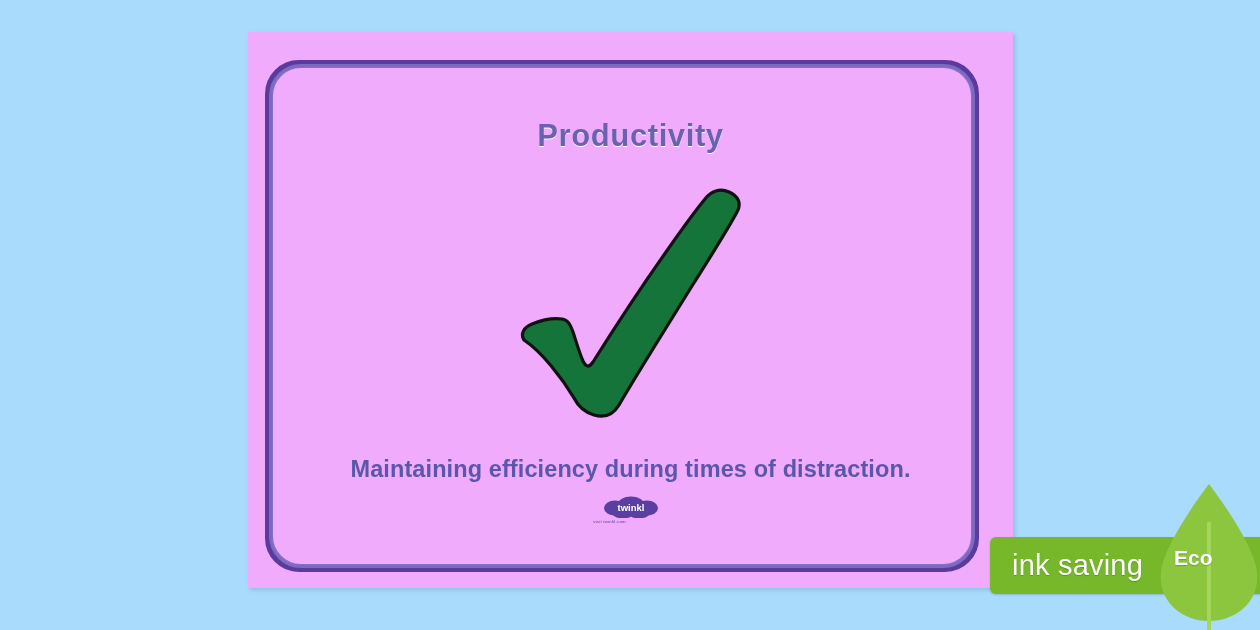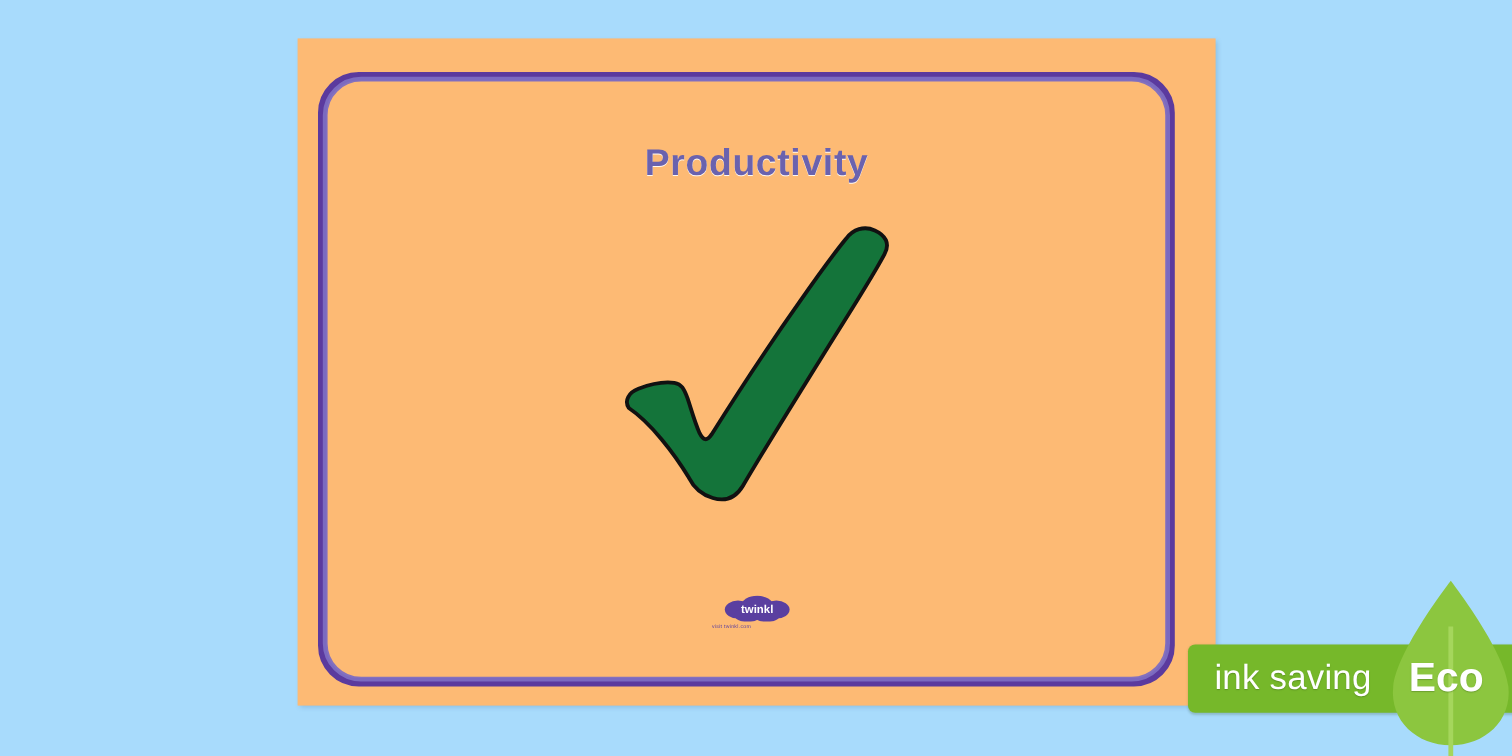--- a/index.html
+++ b/index.html
@@ -11,21 +11,21 @@
     background: #a8dbfc;
     font-family: "Liberation Sans", sans-serif;
     position: relative;
   }
 
   
   #poster-page {
     position: absolute;
     left: 248px; top: 32px;
     width: 765px; height: 556px;
-    background: #fdba74;
+    background: #f0abfc;
     box-shadow: 2px 2px 4px rgba(70,120,160,0.28);
   }
 
   
   #poster-frame {
     position: absolute;
     left: 17px; top: 28px;
     width: 714px; height: 512px;
     border-radius: 34px;
     border: 7px solid #5b3a9e;
@@ -122,21 +122,21 @@
   }
   #eco-badge .eco-leaf {
     position: absolute;
     left: 160px; top: -57px;
     width: 118px; height: 150px;
   }
   #eco-badge .eco-leaf svg { display:block; width:100%; height:100%; }
   #eco-badge .eco-leaf-label {
     position: absolute;
     left: 184px; top: 9px;
-    font-size: 34px;
+    font-size: 21px;
     font-weight: bold;
     color: #ffffff;
     text-shadow: 0 1px 1px rgba(60,100,25,.40);
     text-align: center;
   }
 </style>
 </head>
 <body>
 
 <div id="poster-page">
@@ -158,20 +158,21 @@
                C205 19 214 16 223 20
                C232 24 236 31 231 40
                C222 57 205 84 186 114
                C160 156 131 202 113 233
                C107 243 98 246 88 243
                C78 240 72 234 68 226
                C56 206 36 180 18 168 Z" fill="#14743a" stroke="#111111" stroke-width="3.2" stroke-linejoin="round"></path>
     </svg>
   </div>
 
+  <div id="poster-subtitle">Maintaining efficiency during times of distraction.</div>
 
   <div id="twinkl-logo">
     <div class="cloud-wrap">
       <svg viewBox="0 0 124 44" xmlns="http://www.w3.org/2000/svg" aria-hidden="true">
         <g fill="#5a3fa0">
           <ellipse cx="30" cy="24" rx="22" ry="15"></ellipse>
           <ellipse cx="62" cy="17" rx="26" ry="16"></ellipse>
           <ellipse cx="94" cy="24" rx="22" ry="15"></ellipse>
           <ellipse cx="46" cy="33" rx="22" ry="12"></ellipse>
           <ellipse cx="78" cy="33" rx="22" ry="12"></ellipse>

